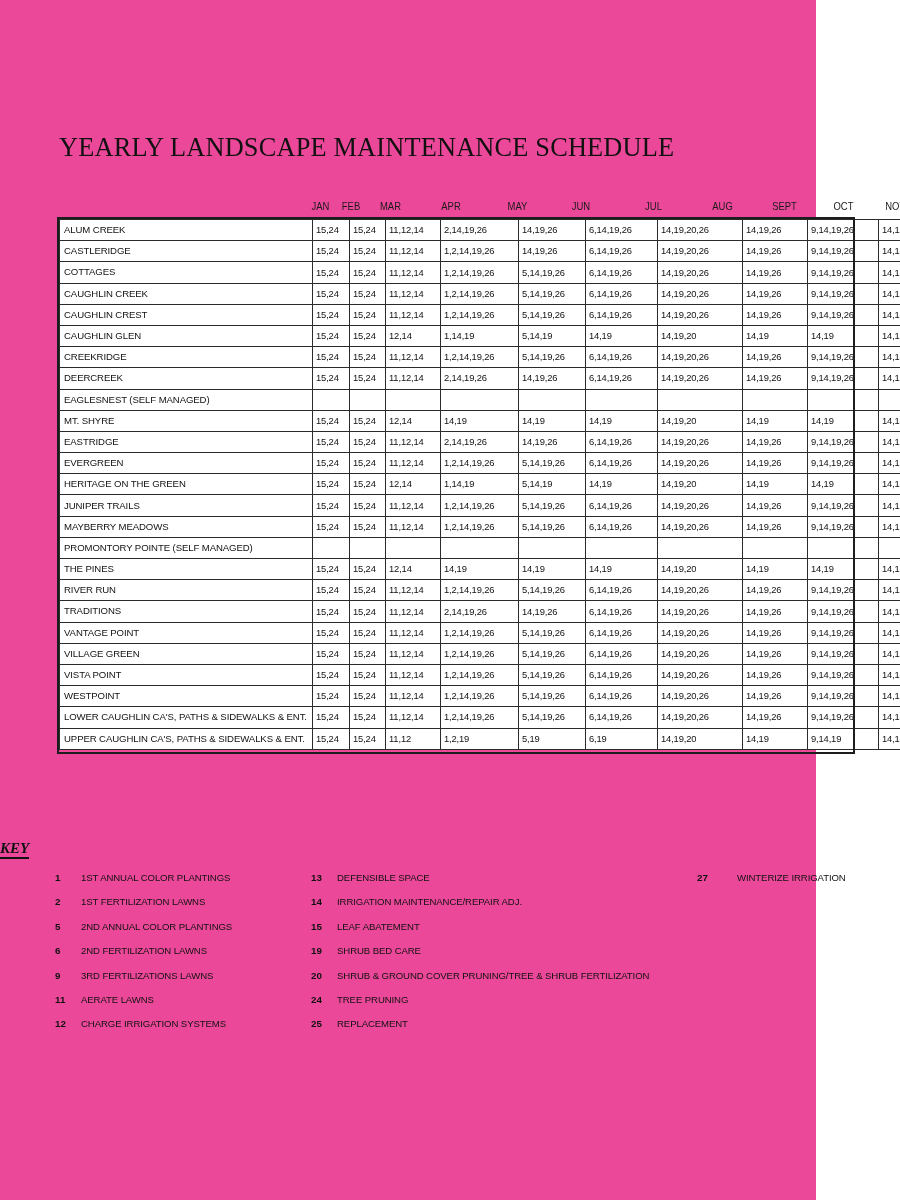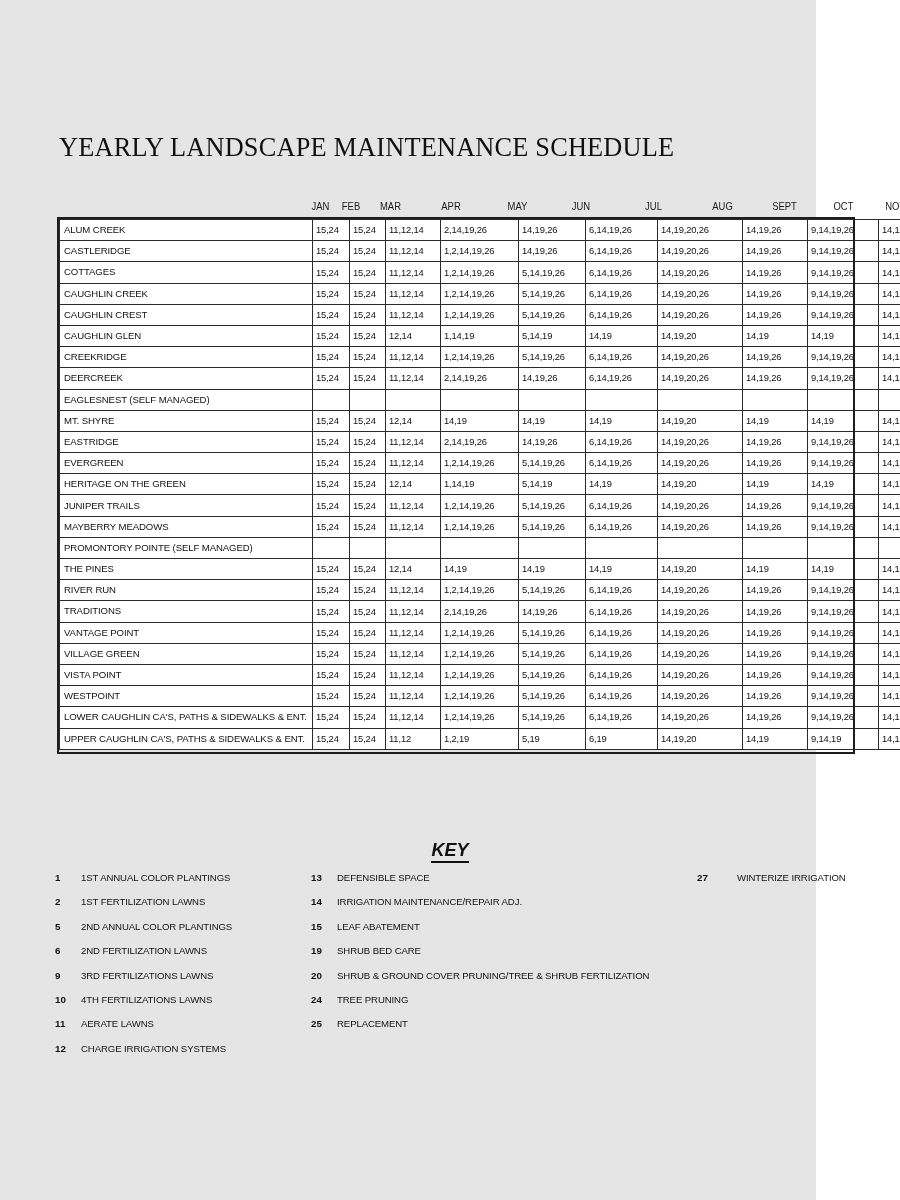--- a/index.html
+++ b/index.html
@@ -14,21 +14,21 @@
     color: #111111;
     position: relative;
     overflow: hidden;
   }
 
   .page {
     position: absolute;
     left: 0; top: 0;
     width: 816px;
     height: 1200px;
-    background: #e5e5e5;
+    background: #ec4899;
   }
 
   
   .doc-title {
     position: absolute;
     left: 59px;
     top: 131px;
     font-family: "Liberation Serif", serif;
     font-size: 28px;
     font-weight: 400;
@@ -100,25 +100,25 @@
     border: 2px solid #1d1d1d;
     pointer-events: none;
   }
 
   
   .key-title {
     position: absolute;
     top: 840px;
     left: 0;
     width: 900px;
-    text-align: center;
-    font-size: 18px;
+    text-align: left;
+    font-size: 15px;
     font-weight: 700;
     font-style: italic;
-    font-family: Liberation Sans, sans-serif;
+    font-family: Liberation Serif, serif;
   }
   .key-title span {
     border-bottom: 2px solid #111;
     padding-bottom: 1px;
   }
 
   .key-cols {
     position: absolute;
     top: 872px;
     left: 0;
@@ -526,24 +526,20 @@
         </div>
         <div class="key-row">
           <div class="key-num">6</div>
           <div class="key-text">2ND FERTILIZATION LAWNS</div>
         </div>
         <div class="key-row">
           <div class="key-num">9</div>
           <div class="key-text">3RD FERTILIZATIONS LAWNS</div>
         </div>
         <div class="key-row">
-          <div class="key-num">10</div>
-          <div class="key-text">4TH FERTILIZATIONS LAWNS</div>
-        </div>
-        <div class="key-row">
           <div class="key-num">11</div>
           <div class="key-text">AERATE LAWNS</div>
         </div>
         <div class="key-row">
           <div class="key-num">12</div>
           <div class="key-text">CHARGE IRRIGATION SYSTEMS</div>
         </div>
       </div>
     <div class="key-col key-col-2">
         <div class="key-row">

